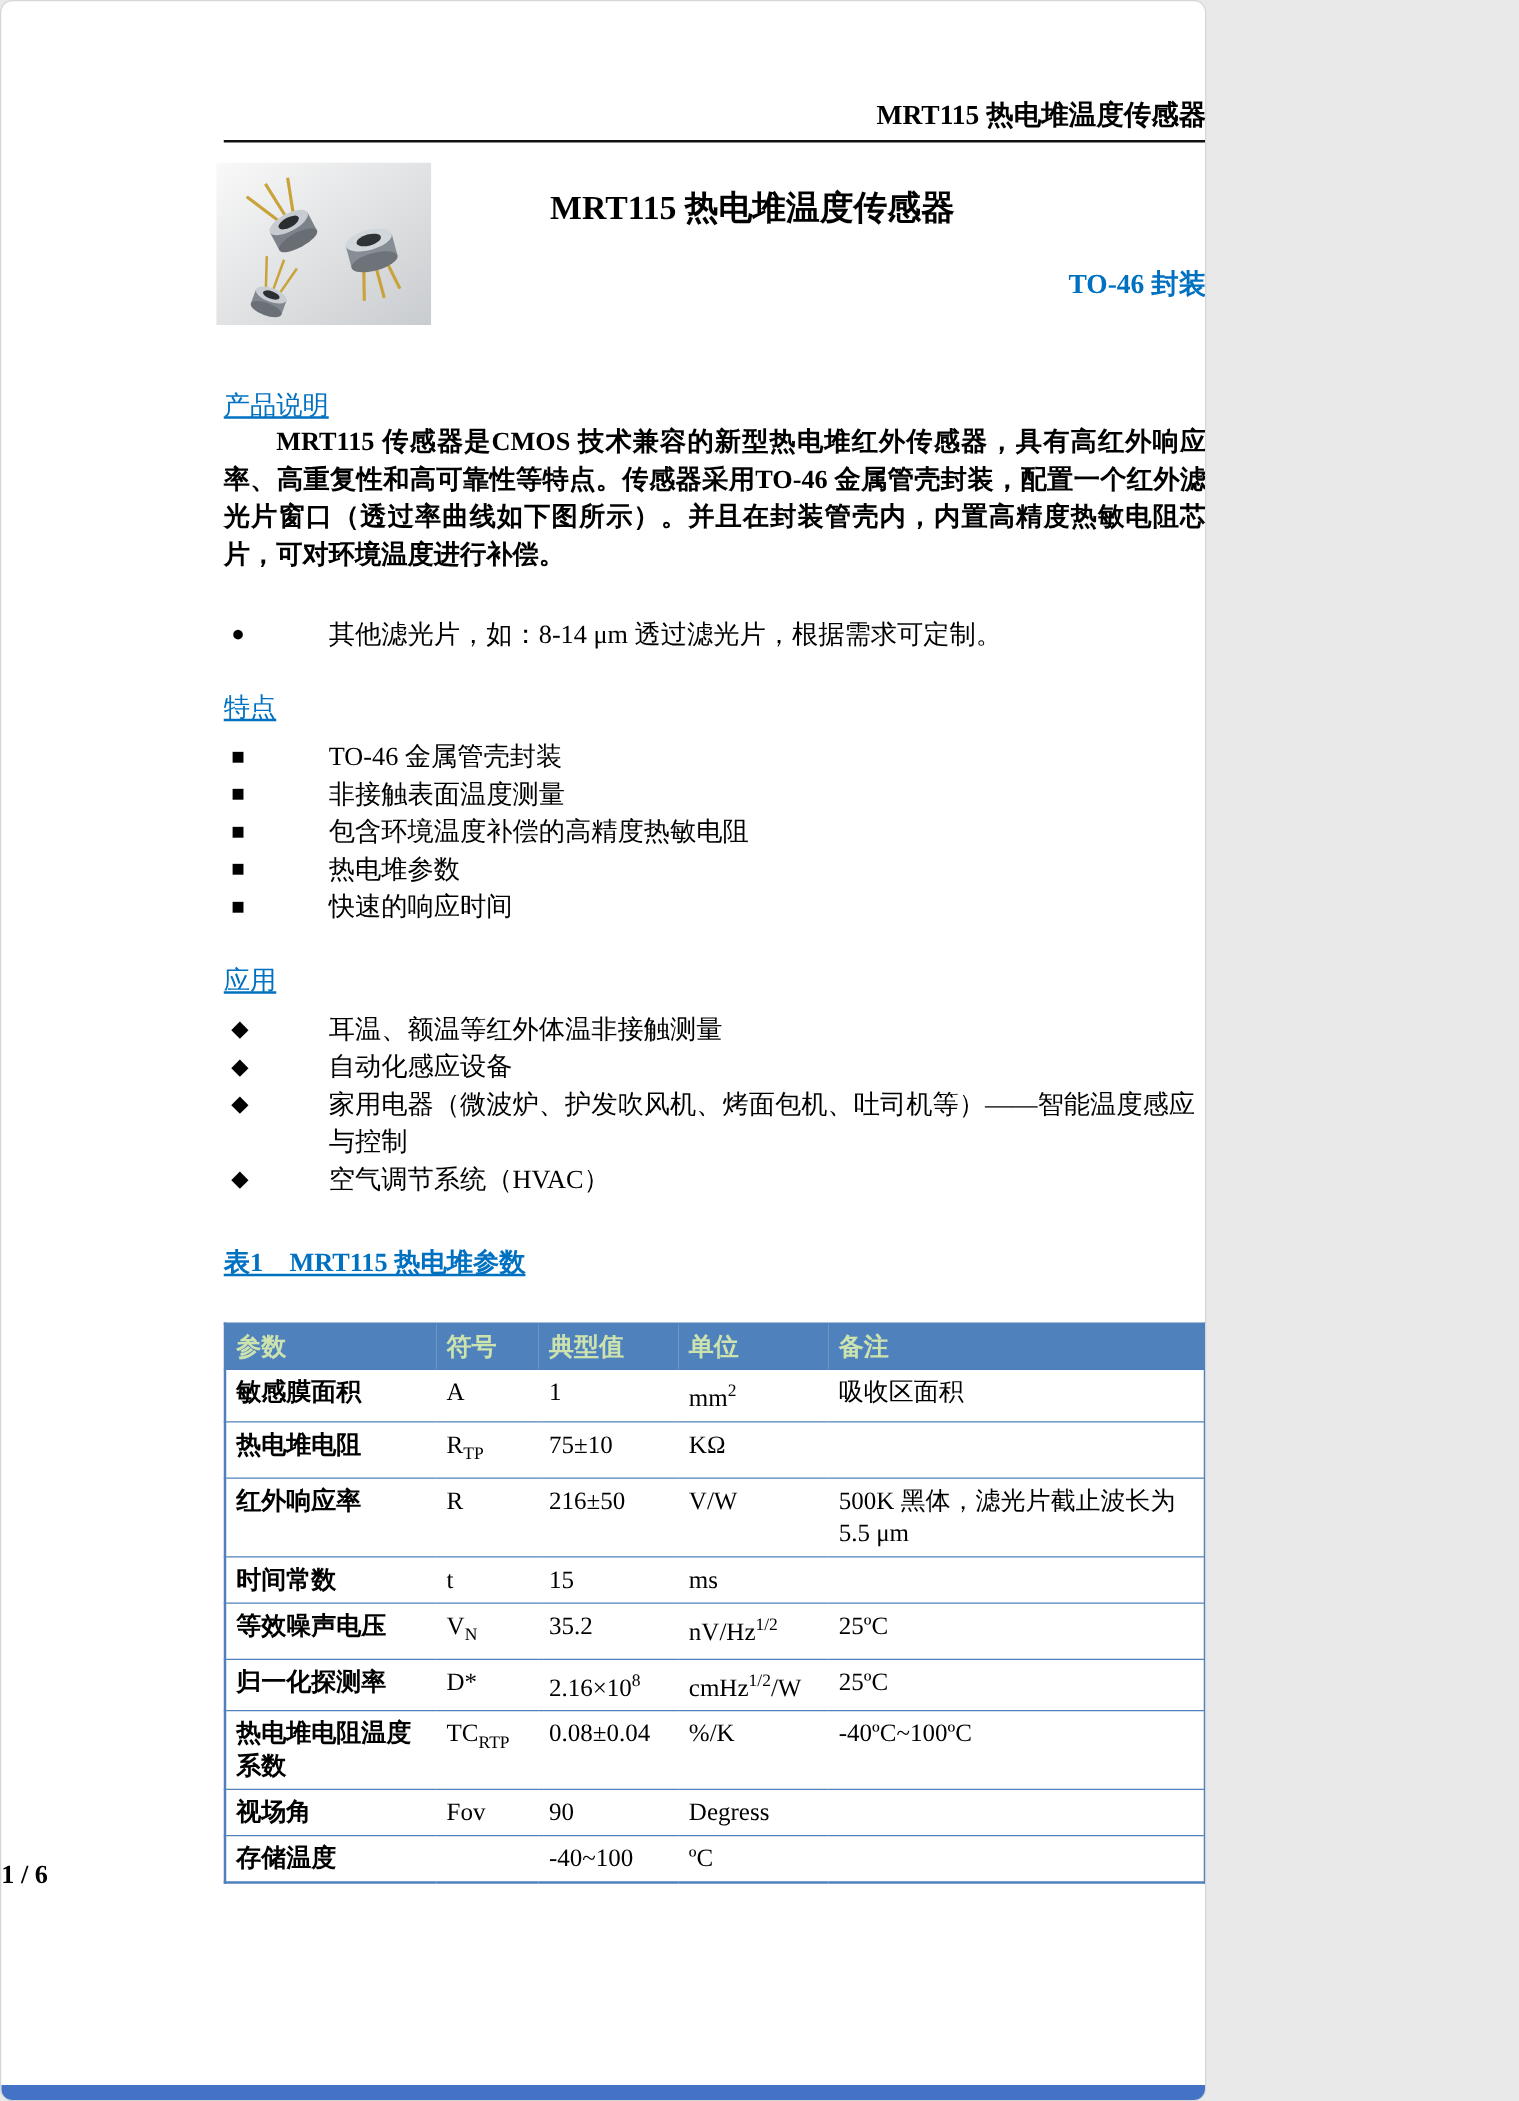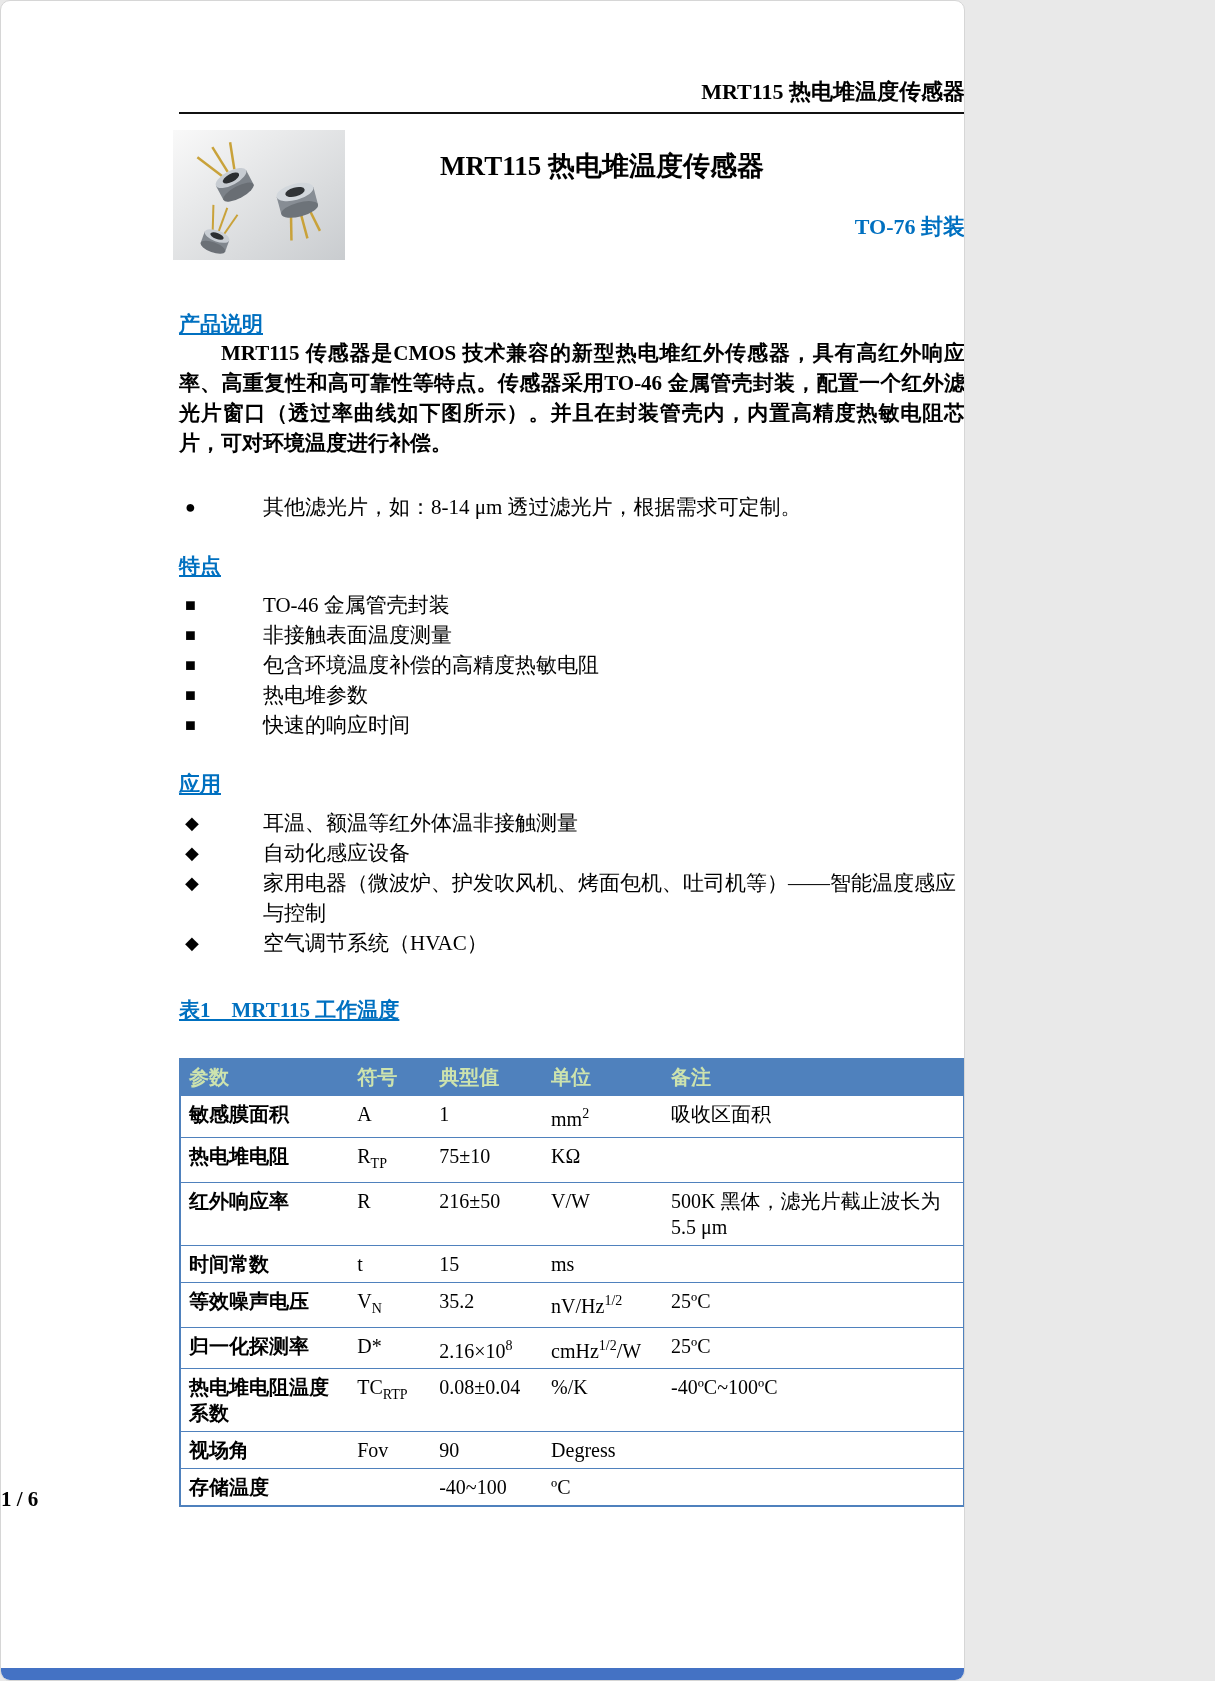--- a/index.html
+++ b/index.html
@@ -29,21 +29,21 @@
     position:absolute; left:60px; right:0; top:20px;
     text-align:center; font-size:27px; font-weight:bold;
   }
   .package {
     position:absolute; right:0; top:84px;
     color:var(--accent-blue,#0070C0); font-weight:bold; font-size:22px;
   }
 
   .sec-heading {
     color:var(--accent-blue,#0070C0);
-    font-weight:bold; font-size:21px;
+    font-weight:normal; font-size:21px;
     text-decoration:underline;
     margin-top:30px;
   }
   p.body {
     font-size:21px; line-height:30px;
     text-indent:2em; text-align:justify;font-weight:bold;
   }
 
   .list { margin-top:6px; }
   .single-bullet, .li { display:flex; font-size:21px; line-height:30px; }
@@ -133,21 +133,21 @@
           <line x1="-6" y1="-4" x2="-14" y2="-28" stroke="#c9a23a" stroke-width="2"></line>
           <line x1="0" y1="-5" x2="0" y2="-30" stroke="#c9a23a" stroke-width="2"></line>
           <line x1="6" y1="-4" x2="12" y2="-27" stroke="#c9a23a" stroke-width="2"></line>
           <rect x="-13" y="0" width="26" height="12" fill="#81878e"></rect>
           <ellipse cx="0" cy="12" rx="13" ry="5" fill="#6b7076"></ellipse>
           <ellipse cx="0" cy="0" rx="13" ry="5.5" fill="#c9ced4"></ellipse>
           <ellipse cx="0" cy="0" rx="7" ry="3" fill="#2d3033"></ellipse>
         </g>
       </svg>
       <h1 class="doc-title">MRT115 热电堆温度传感器</h1>
-      <div class="package">TO-76 封装</div>
+      <div class="package">TO-46 封装</div>
     </div>
 
     <div class="sec-heading">产品说明</div>
     <p class="body">MRT115 传感器是CMOS 技术兼容的新型热电堆红外传感器，具有高红外响应率、高重复性和高可靠性等特点。传感器采用TO-46 金属管壳封装，配置一个红外滤光片窗口（透过率曲线如下图所示）。并且在封装管壳内，内置高精度热敏电阻芯片，可对环境温度进行补偿。</p>
 
     <div class="single-bullet">
       <span class="bullet">●</span>
       <span class="li-text">其他滤光片，如：8-14 μm 透过滤光片，根据需求可定制。</span>
     </div>
 
@@ -188,21 +188,21 @@
         <div class="li">
           <span class="bullet">◆</span>
           <span class="li-text">家用电器（微波炉、护发吹风机、烤面包机、吐司机等）——智能温度感应与控制</span>
         </div>
         <div class="li">
           <span class="bullet">◆</span>
           <span class="li-text">空气调节系统（HVAC）</span>
         </div>
       </div>
 
-    <div class="table-caption">表1　MRT115 工作温度</div>
+    <div class="table-caption">表1　MRT115 热电堆参数</div>
 
     <table class="params">
       <colgroup>
         <col style="width:170px">
           <col style="width:82px">
           <col style="width:112px">
           <col style="width:120px">
           <col style="width:302px">
       </colgroup>
       <thead>

